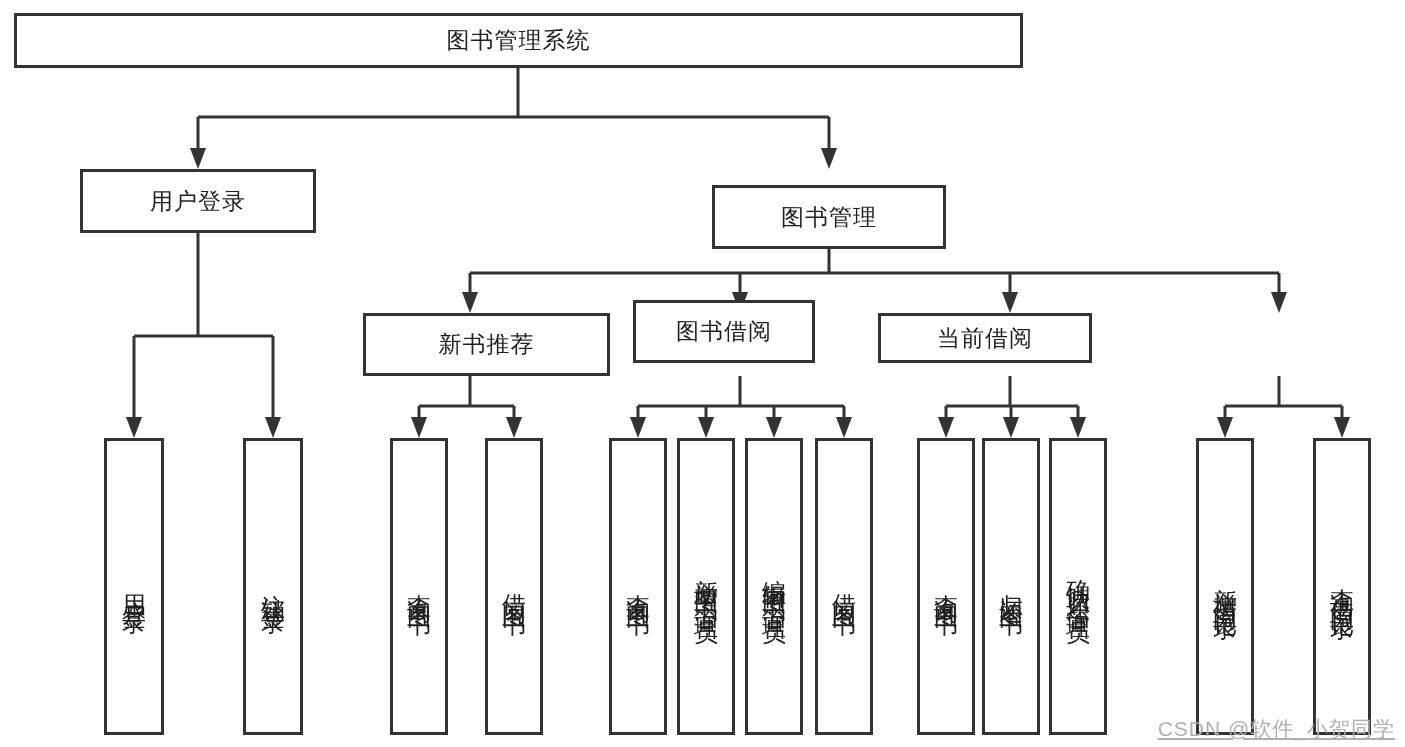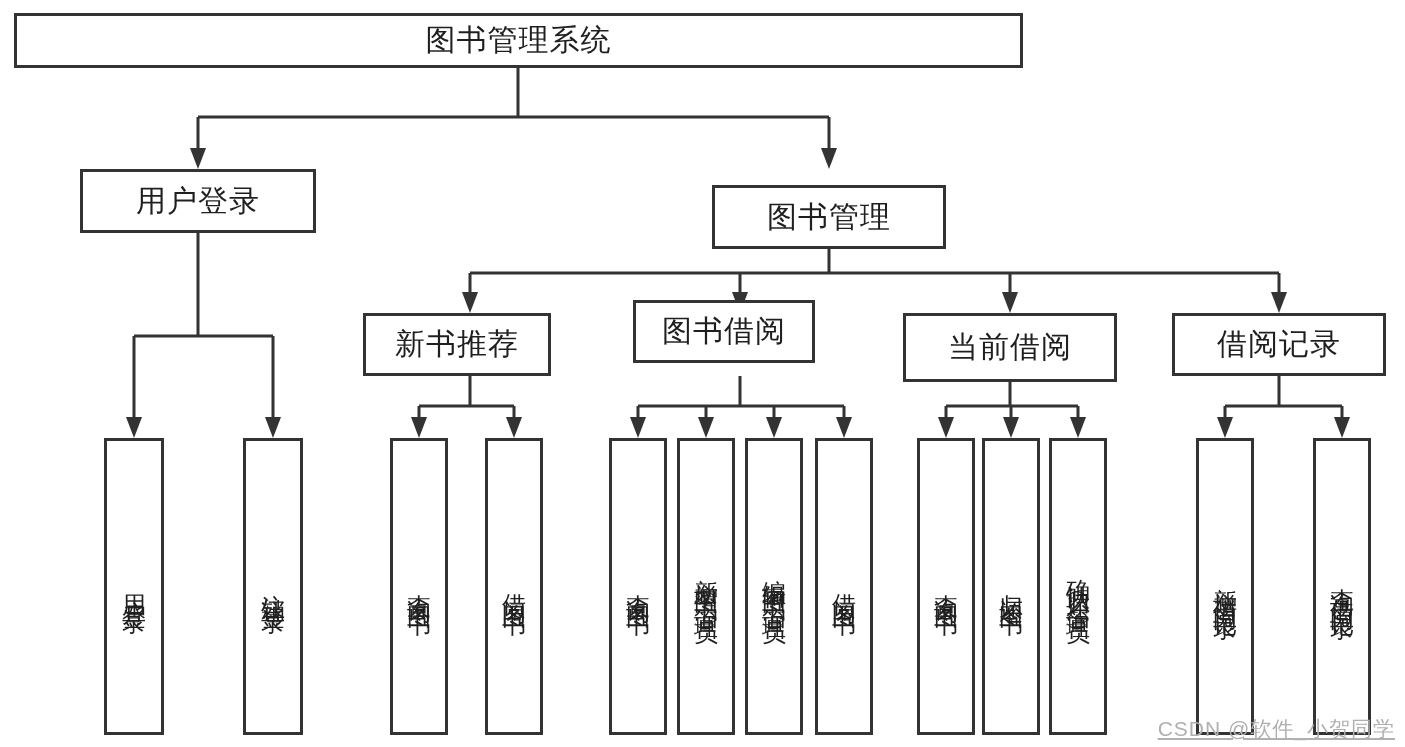--- a/index.html
+++ b/index.html
@@ -23,21 +23,21 @@
     border: 3px solid #333333;
     background: #ffffff;
     color: #1f1f1f;
     display: flex;
     align-items: center;
     justify-content: center;
     z-index: 1;
     text-align: center;
   }
   .box.h {
-    font-size: 30px;
+    font-size: 23px;
     letter-spacing: 1px;
     white-space: nowrap;
   }
   .box.v {
     writing-mode: vertical-rl;
     text-orientation: mixed;
     font-size: 24px;
     letter-spacing: 0.25em;
     line-height: 1;
   }
@@ -117,24 +117,23 @@
       <polygon points="1225,438 1217,417 1233,417"></polygon>
       <polygon points="1342,438 1334,417 1350,417"></polygon>
     </g>
   </svg>
 
   <div class="box h" style="left:14px; top:13px; width:1009px; height:55px">图书管理系统</div>
 
   <div class="box h" style="left:80px; top:169px; width:236px; height:64px">用户登录</div>
   <div class="box h" style="left:712px; top:185px; width:234px; height:64px">图书管理</div>
 
-  <div class="box h" style="left:363px; top:313px; width:188px; height:63px">新书推荐</div>
+  <div class="box h" style="left:363px; top:313px; width:247px; height:63px">新书推荐</div>
   <div class="box h" style="left:633px; top:300px; width:182px; height:63px">图书借阅</div>
-  <div class="box h" style="left:903px; top:313px; width:214px; height:69px">当前借阅</div>
-  <div class="box h" style="left:1172px; top:313px; width:214px; height:63px">借阅记录</div>
+  <div class="box h" style="left:878px; top:313px; width:214px; height:50px">当前借阅</div>
 
   <div class="box v" style="left:104px; top:438px; width:60px; height:297px">用户登录</div>
   <div class="box v" style="left:243px; top:438px; width:60px; height:297px">注销登录</div>
 
   <div class="box v" style="left:390px; top:438px; width:58px; height:297px">查询图书</div>
   <div class="box v" style="left:485px; top:438px; width:58px; height:297px">借阅图书</div>
 
   <div class="box v" style="left:609px; top:438px; width:58px; height:297px">查询图书</div>
   <div class="box v" style="left:677px; top:438px; width:58px; height:297px">新增图书（管理员）</div>
   <div class="box v" style="left:745px; top:438px; width:58px; height:297px">编辑图书（管理员）</div>

